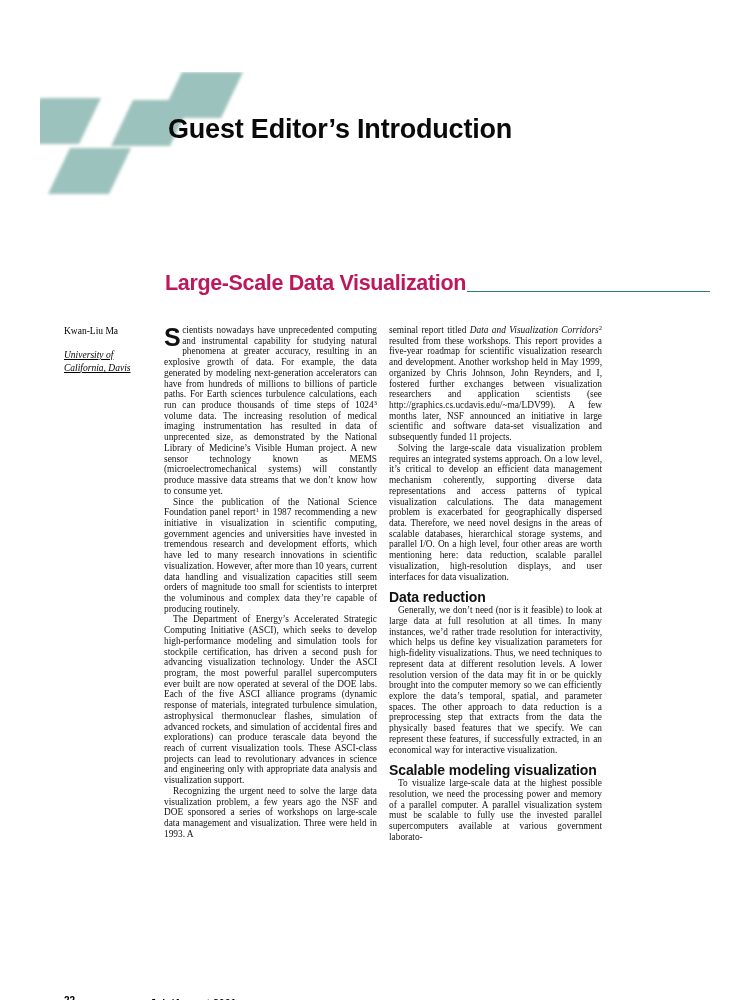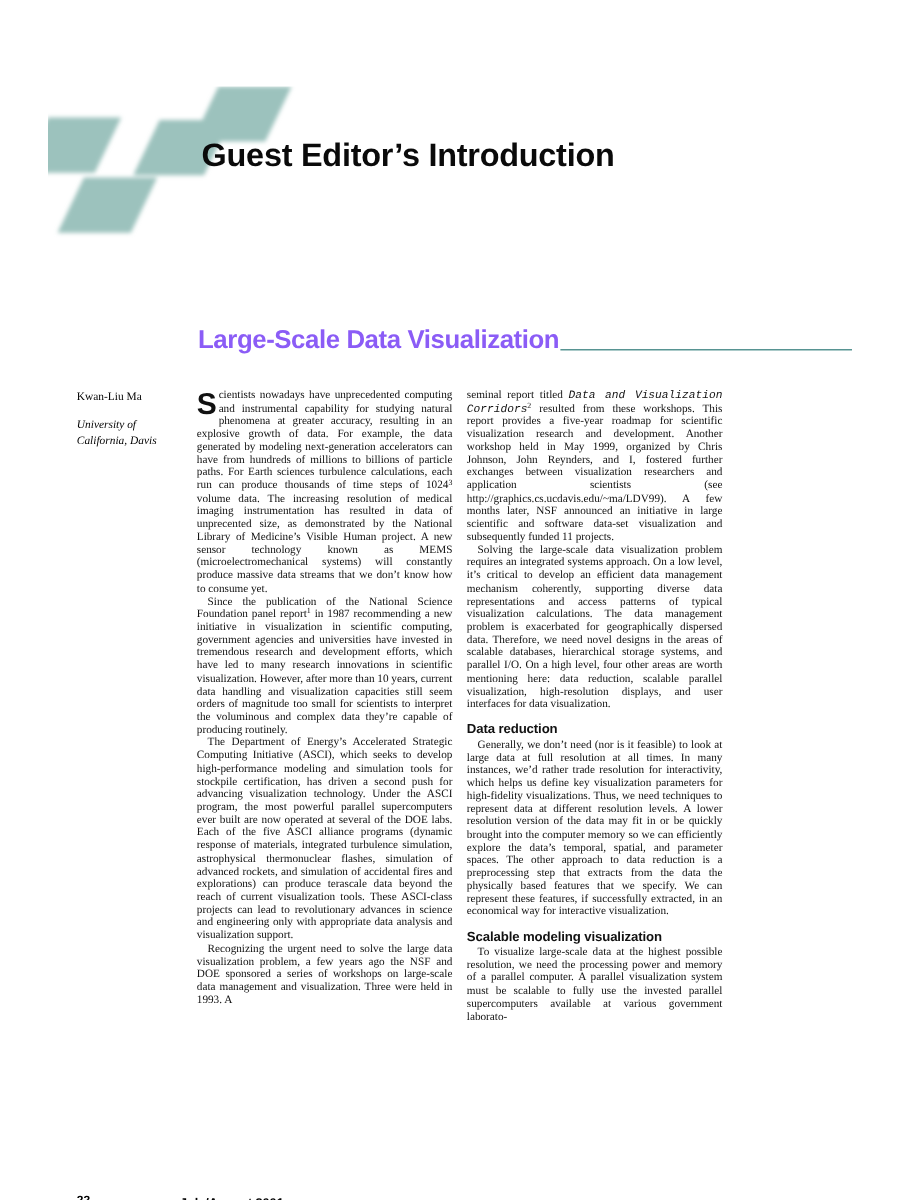--- a/index.html
+++ b/index.html
@@ -54,21 +54,21 @@
     top: 228px;
     width: 545px;
     display: flex;
     align-items: flex-end;
   }
   .article-title {
     font-family: "Liberation Sans", sans-serif;
     font-weight: bold;
     font-size: 21.5px;
     letter-spacing: -0.35px;
-    color: #8b5cf6;
+    color: #be185d;
     white-space: nowrap;
     line-height: 1.05;
   }
   .title-rule {
     flex: 1;
     height: 0;
     border-bottom: 1.4px solid #2e7a78;
     margin-bottom: 3px;
     margin-left: 1px;
   }
@@ -82,20 +82,21 @@
     font-family: "Liberation Serif", serif;
     font-size: 9.5px;
     line-height: 1.38;
   }
   .byline .author {
     font-weight: normal;
     margin-bottom: 11px;
   }
   .byline .affil {
     font-style: italic;
+    text-decoration: underline;
   }
 
   
   .col {
     position: absolute;
     top: 281px;
     width: 213px;
     font-family: "Liberation Serif", serif;
     font-size: 9.35px;
     line-height: 10.72px;
@@ -120,33 +121,33 @@
     font-weight: bold;
     font-size: 25px;
     line-height: 20px;
     padding: 1px 1.5px 0 0;
     margin-top: 1px;
   }
 
   .col h3 {
     font-family: "Liberation Sans", sans-serif;
     font-weight: bold;
-    font-size: 11px;
+    font-size: 14px;
     line-height: 12px;
     margin: 9px 0 2px 0;
     letter-spacing: -0.1px;
     text-align: left;
   }
 
   sup {
     font-size: 6.6px;
     vertical-align: 3.2px;
     line-height: 0;
   }
-  .ital { font-style: italic; font-family: Liberation Mono, monospace; }
+  .ital { font-style: italic; }
 
   
   .footer-page {
     position: absolute;
     left: 64px;
     top: 951px;
     font-family: "Liberation Sans", sans-serif;
     font-weight: bold;
     font-size: 10px;
     text-decoration: underline;

